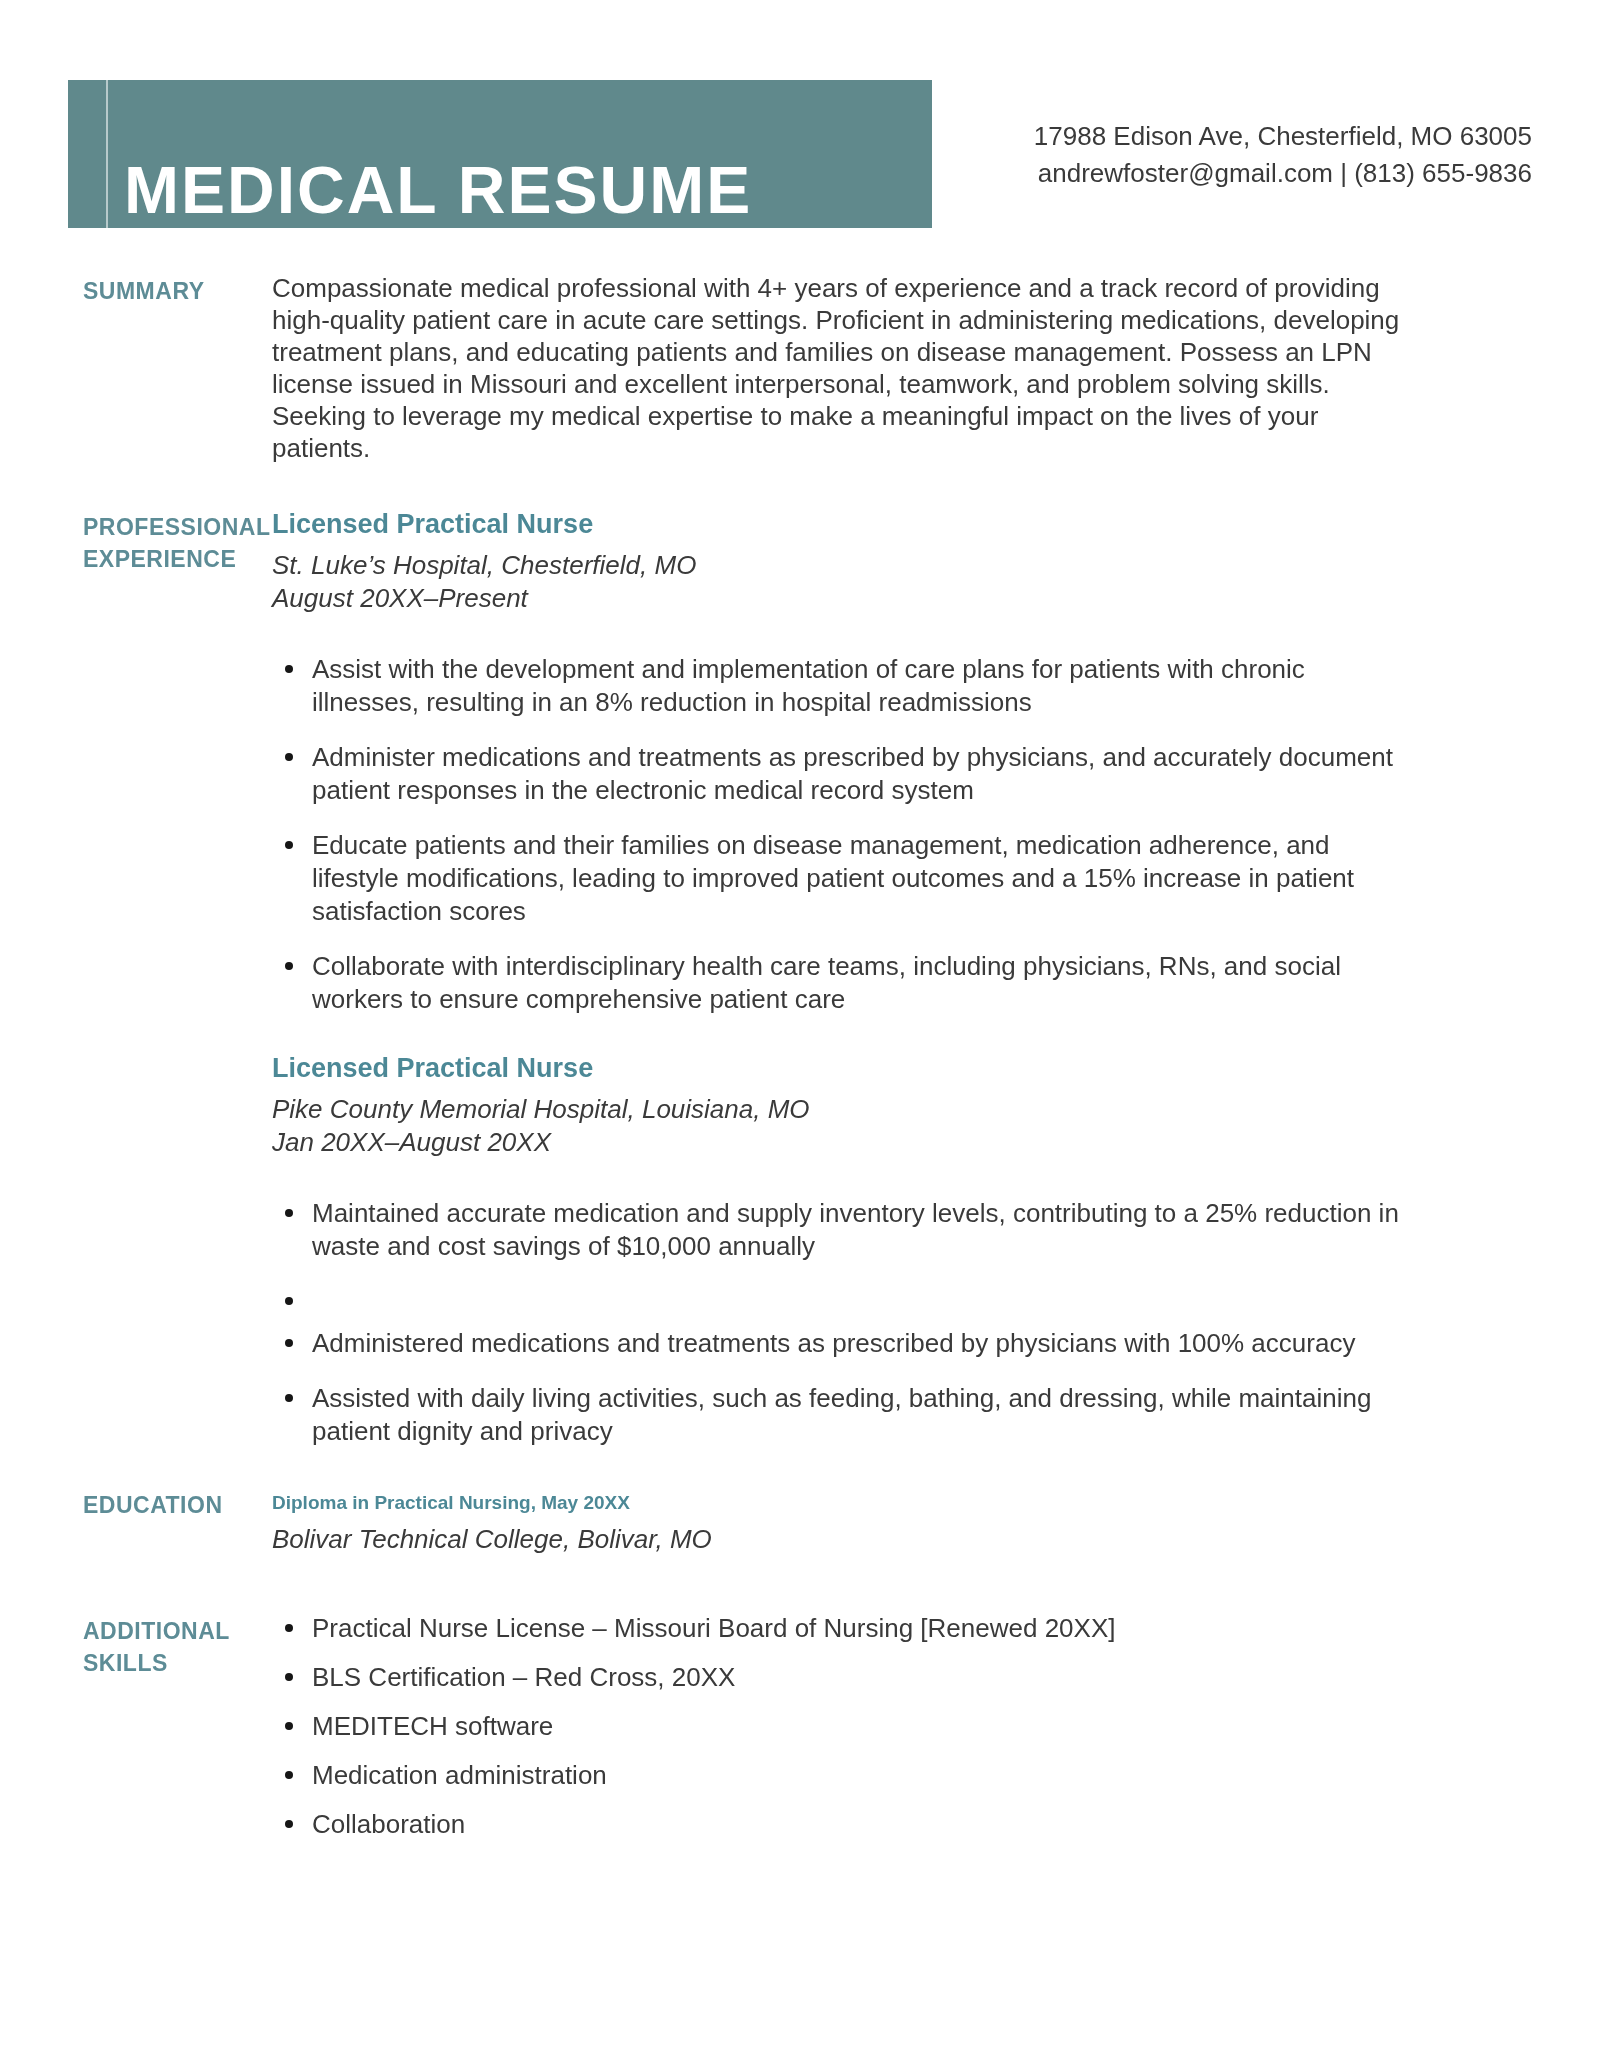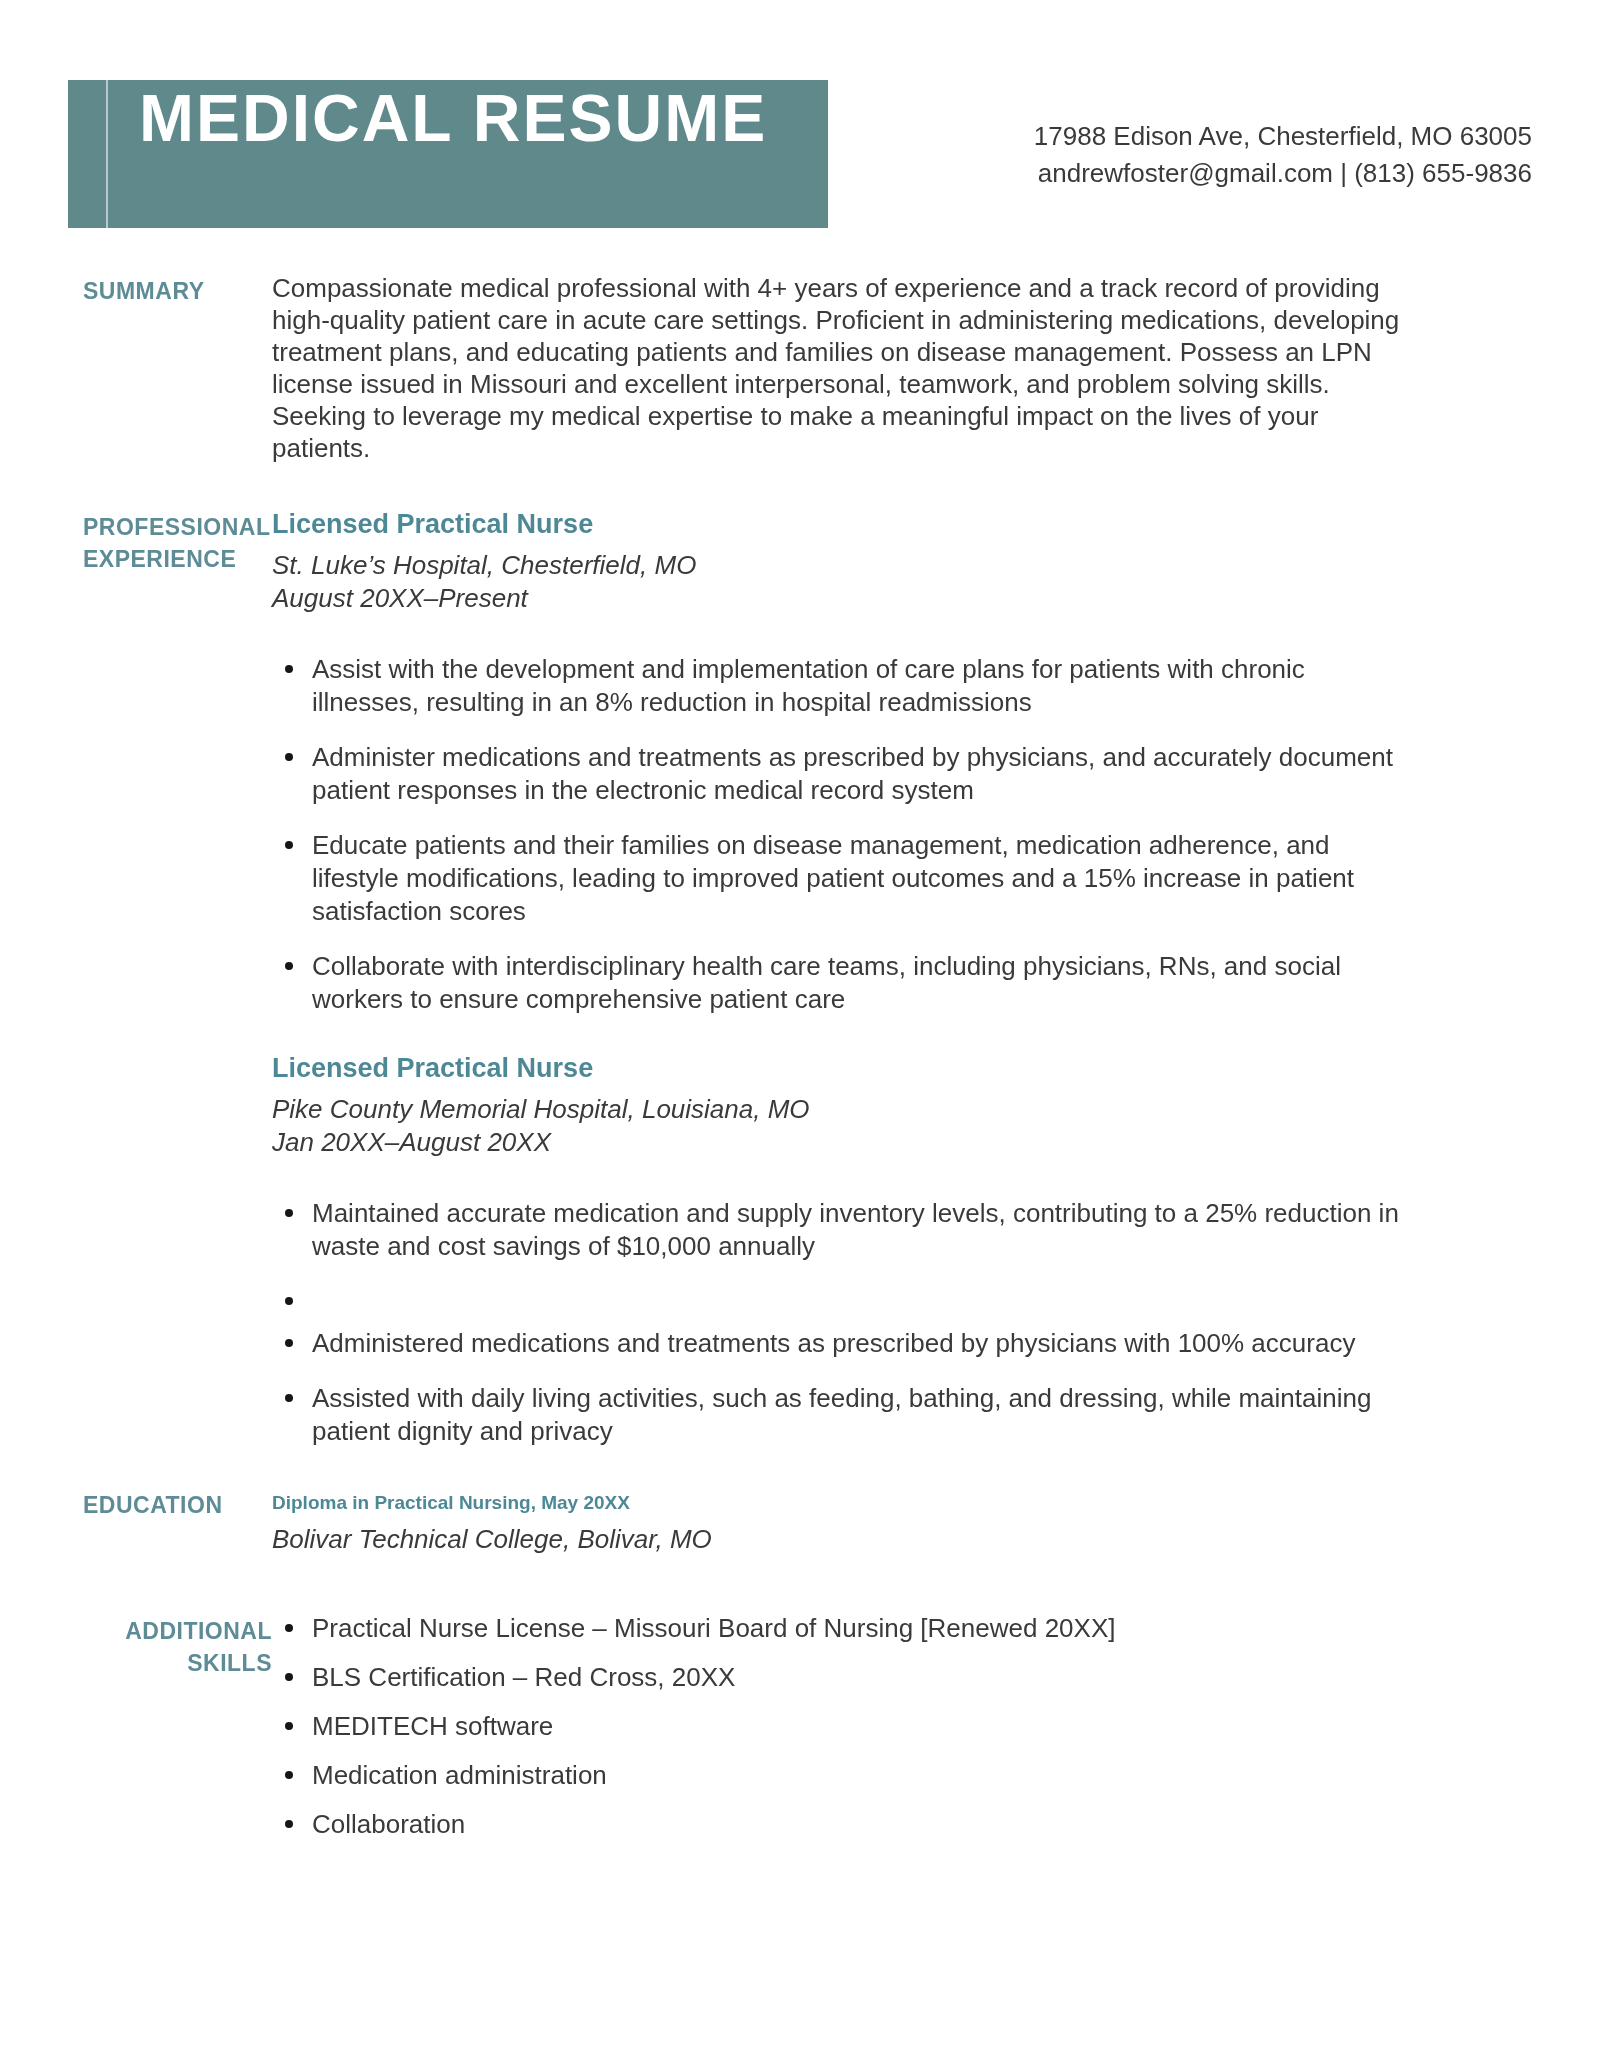--- a/index.html
+++ b/index.html
@@ -15,26 +15,25 @@
     font-family: "Liberation Sans", "DejaVu Sans", sans-serif;
     color: #3a3a3a;
   }
   .page { position: absolute; inset: 0; background: #ffffff; }
 
   
   .banner {
     position: absolute;
     left: 68px;
     top: 80px;
-    width: 760px;
+    width: 864px;
     height: 148px;
     background: #60898C;
     display: flex;
-    align-items: flex-start;
-    gap: 15px;
+    align-items: flex-end;
   }
   .banner-strip {
     flex: 0 0 38px;
     align-self: stretch;
     border-right: 2px solid rgba(255,255,255,0.55);
   }
   .banner-title {
     color: #ffffff;
     font-weight: bold;
     font-size: 66px;
@@ -74,21 +73,21 @@
     padding-top: 3px;
   }
   .body-text {
     font-size: 26px;
     line-height: 32px;
     white-space: pre-line;
   }
 
   .sec-experience { margin-top: 44px; }
   .sec-education  { margin-top: 38px; }
-  .sec-skills     { margin-top: 56px; text-align: right; }
+  .sec-skills     { margin-top: 56px; }
 
   
   .job2 { margin-top: 36px; }
   .job-title {
     color: #4C8896;
     font-weight: bold;
     font-size: 27px;
     line-height: 33px;
   }
   .job-employer, .job-dates, .edu-school {

